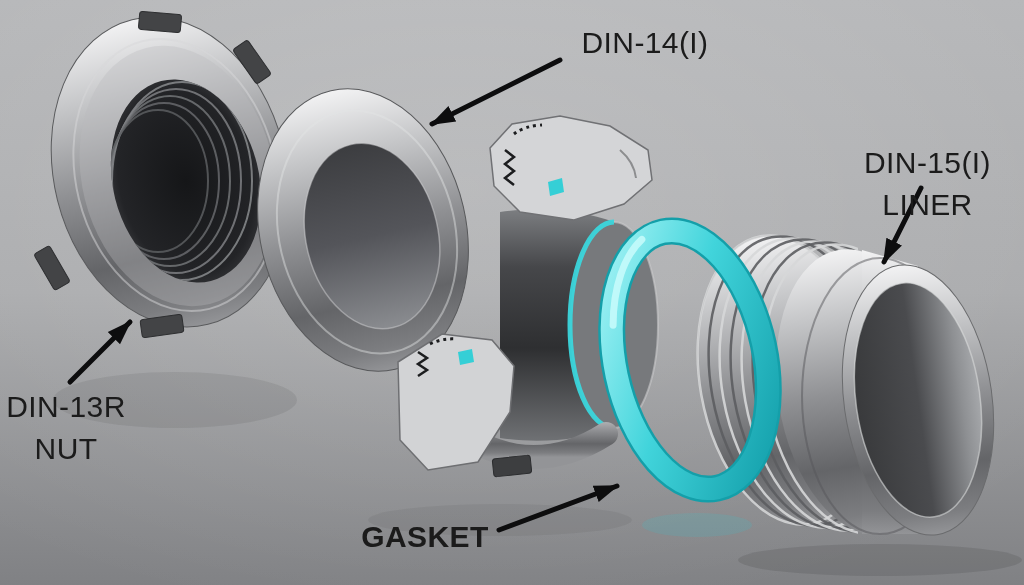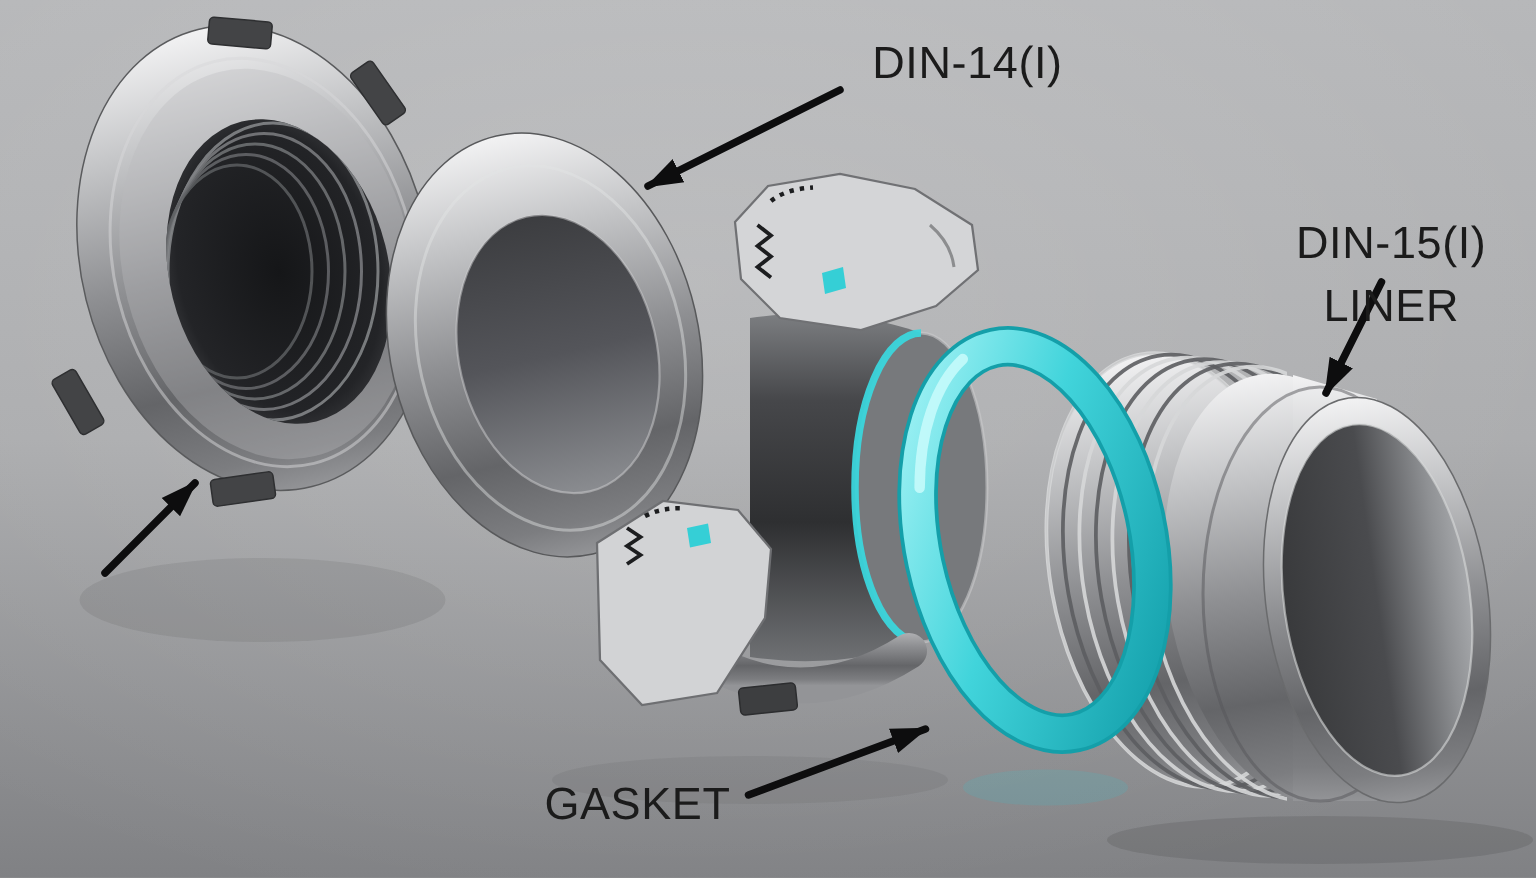--- a/index.html
+++ b/index.html
@@ -186,18 +186,22 @@
 
 <div class="label" style="left:540px;top:22px;width:210px;">
   <div>DIN-14(I)</div>
 </div>
 
 <div class="label" style="left:830px;top:94px;width:195px;margin-top:48px;">
   <div>DIN-15(I)</div>
   <div>LINER</div>
 </div>
 
-
-<div class="label" style="left:330px;top:516px;width:190px;">
+<div class="label" style="left:0px;top:386px;width:132px;">
+  <div>DIN-13R</div>
+  <div>NUT</div>
+</div>
+
+<div class="label" style="left:330px;top:516px;width:190px;font-weight:bold;">
   <div>GASKET</div>
 </div>
 
 </div>
 
 </body></html>

